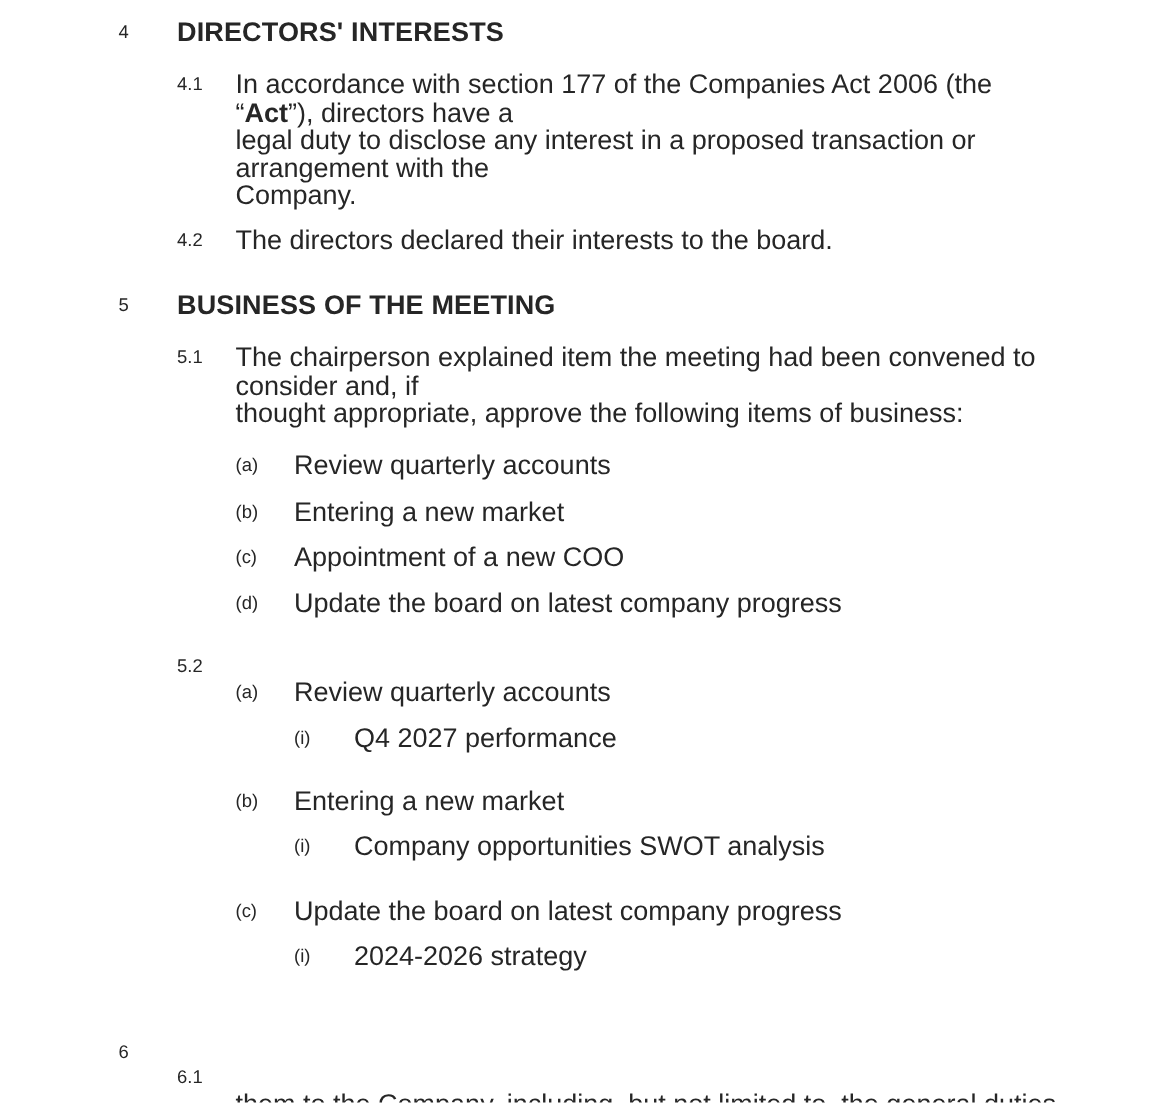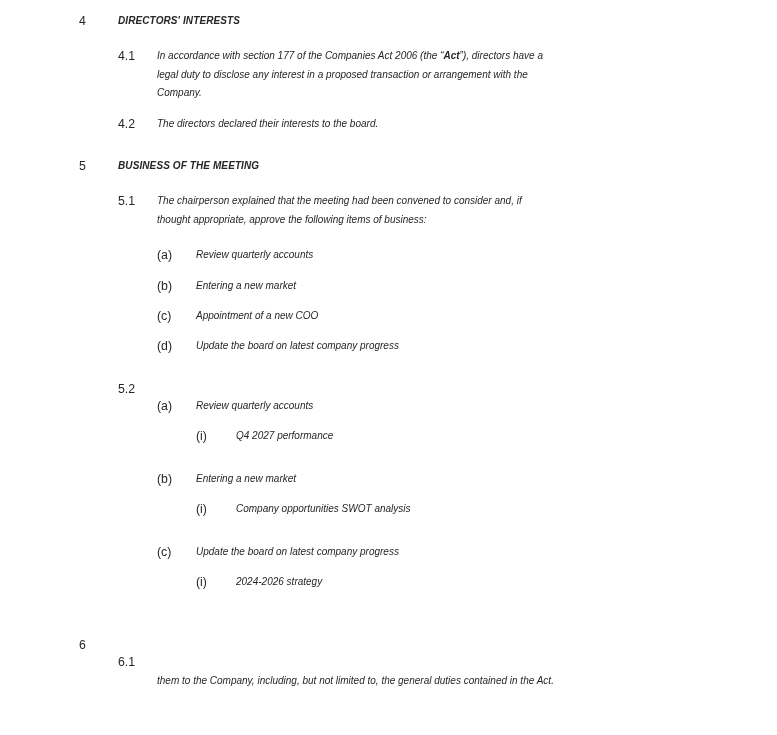--- a/index.html
+++ b/index.html
@@ -31,23 +31,22 @@
 
   .marker {
     position: absolute;
     top: 0;
     font-size: 12.3px;
     line-height: 18.4px;
     white-space: nowrap;
   }
 
   .body {
-    font-size: 10px;
+    font-size: 18px;
     line-height: 18.4px;
-    font-style: italic;
   }
 
   
   .section {
     position: relative;
     margin: 0;
   }
   .section .marker {
     left: 79px;
     font-weight: normal;
@@ -129,21 +128,21 @@
   <div class="row section">
     <span class="marker">5</span>
     <div class="body">BUSINESS OF THE MEETING</div>
   </div>
 
   <div class="gap-md"></div>
 
   <div class="row clause">
     <span class="marker">5.1</span>
     <div class="body">
-      <span>The chairperson explained that the meeting had been convened to consider and, if</span><br>
+      <span>The chairperson explained item the meeting had been convened to consider and, if</span><br>
       <span>thought appropriate, approve the following items of business:</span>
     </div>
   </div>
 
   <div class="gap-md"></div>
 
   <div class="row alpha">
     <span class="marker">(a)</span>
     <div class="body">Review quarterly accounts</div>
   </div>

